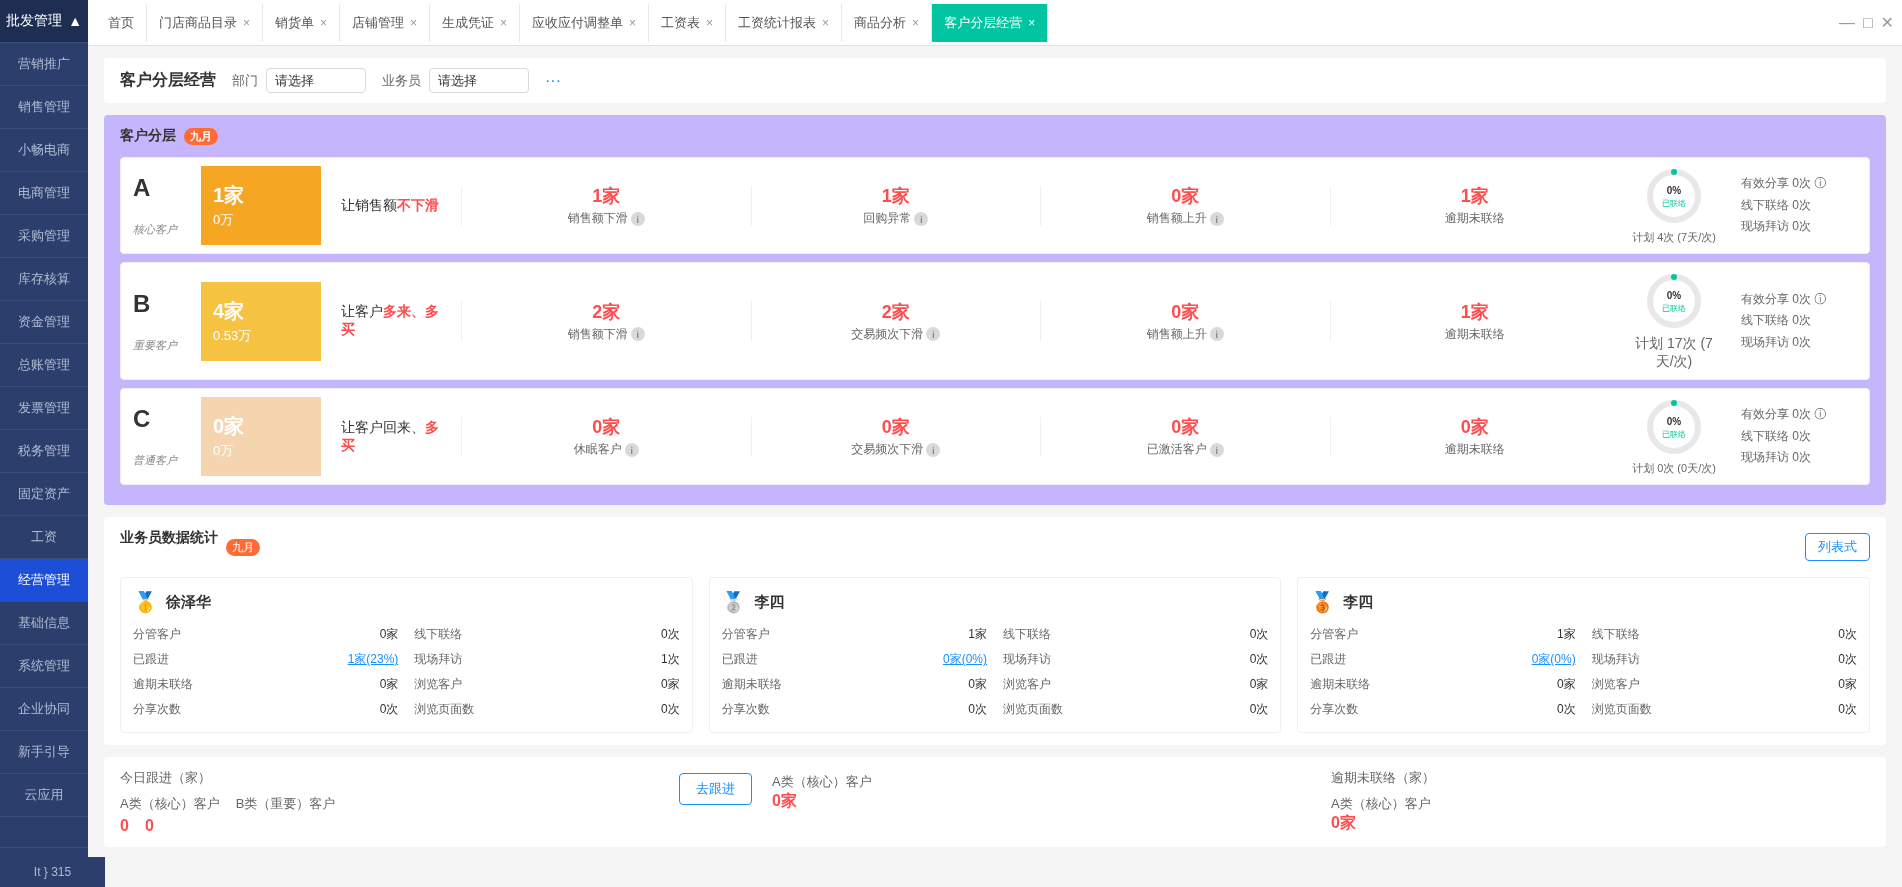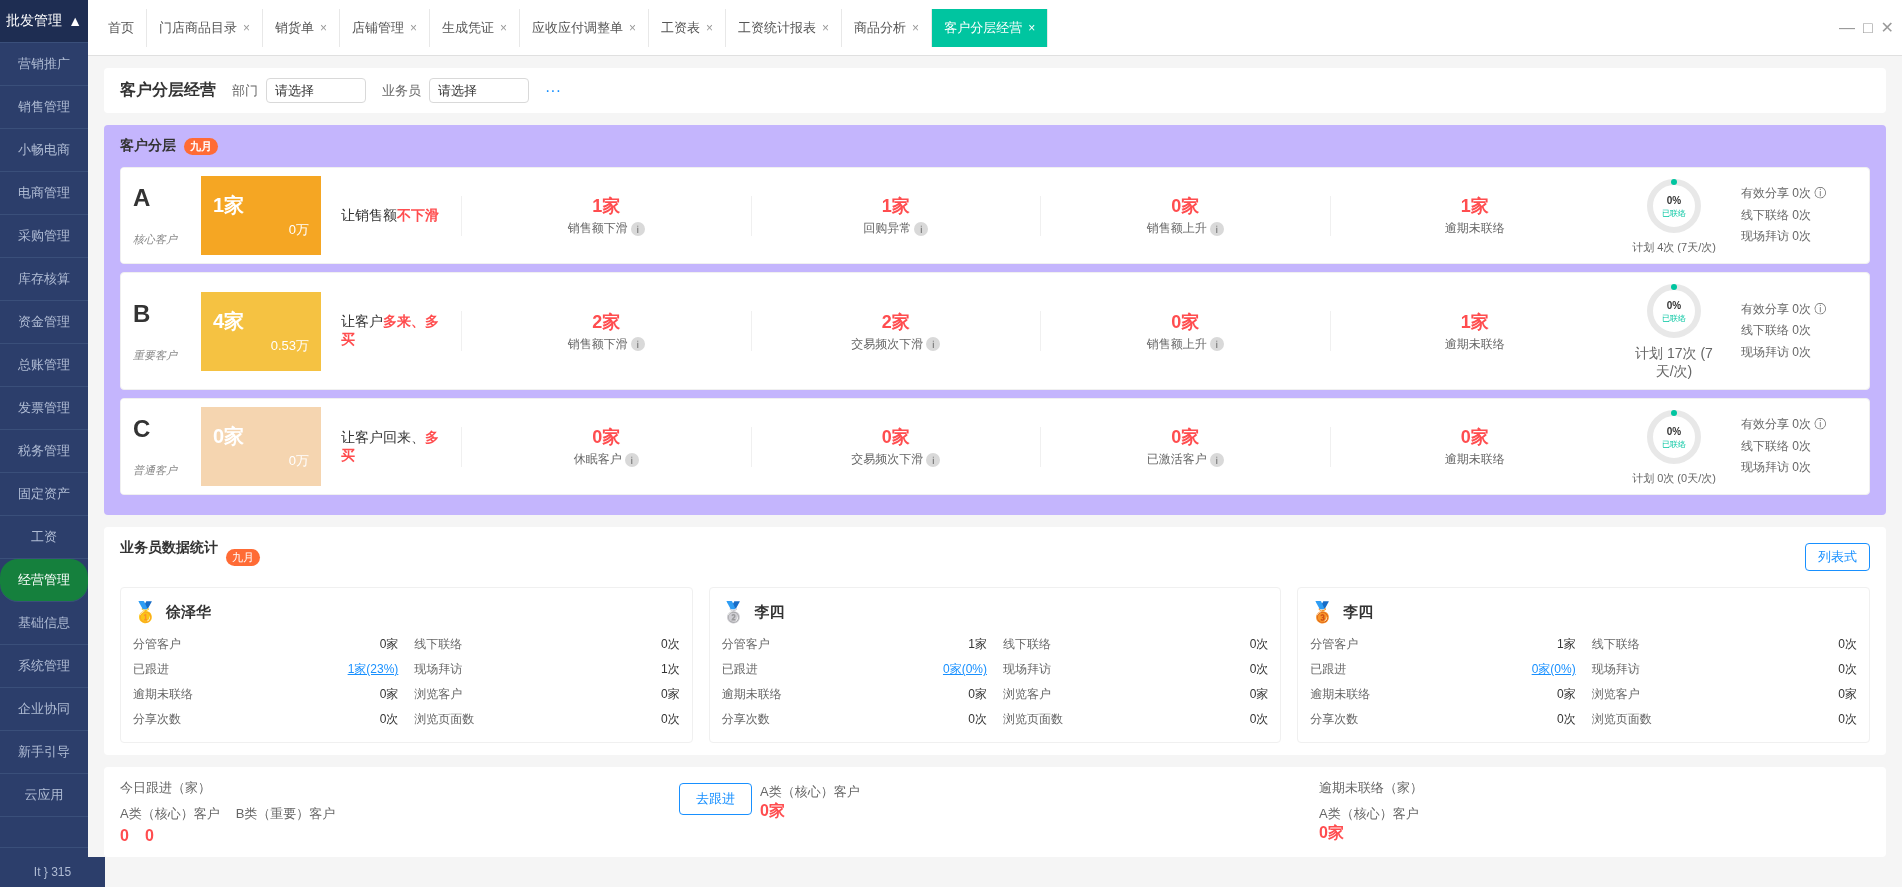--- a/index.html
+++ b/index.html
@@ -32,21 +32,21 @@
     .sidebar-item {
       width: 100%;
       color: #b0bcd4;
       padding: 12px 6px;
       text-align: center;
       cursor: pointer;
       font-size: 13px;
       border-bottom: 1px solid #3a4f7a;
       transition: background 0.2s;
     }
-    .sidebar-item.active { background: #15803d; color: #fff; border-radius: 18px; }
+    .sidebar-item.active { background: #1d4ed8; color: #fff; }
     .sidebar-bottom {
       margin-top: auto;
       width: 100%;
       color: #b0bcd4;
       padding: 12px 6px;
       text-align: center;
       cursor: pointer;
       border-top: 1px solid #3a4f7a;
     }
 
@@ -59,21 +59,21 @@
     }
 
     
     .tab-bar {
       background: #fff;
       display: flex;
       align-items: center;
       border-bottom: 1px solid #e0e0e0;
       flex-shrink: 0;
       padding: 0 8px;
-      height: 56px;
+      height: 46px;
     }
     .tab {
       display: flex;
       align-items: center;
       padding: 0 12px;
       height: 38px;
       font-size: 13px;
       color: #555;
       cursor: pointer;
       border-right: 1px solid #e8e8e8;
@@ -183,21 +183,21 @@
     .tier-count-box {
       width: 120px;
       padding: 16px 12px;
       flex-shrink: 0;
       position: relative;
     }
     .tier-A .tier-count-box { background: #f5a623; }
     .tier-B .tier-count-box { background: #f5c242; }
     .tier-C .tier-count-box { background: #f5d5b0; }
     .tier-count-num { font-size: 20px; font-weight: bold; color: #fff; }
-    .tier-count-wan { font-size: 13px; color: #fff; margin-top: 2px; text-align: right; }
+    .tier-count-wan { font-size: 13px; color: #fff; margin-top: 2px; }
 
     .tier-slogan {
       width: 140px;
       padding: 0 20px;
       font-size: 14px;
       color: #333;
       flex-shrink: 0;
     }
     .tier-slogan .highlight { color: #ff4d4f; font-weight: bold; }
 
@@ -295,21 +295,21 @@
     
     .followup-section {
       background: #fff;
       border-radius: 4px;
       padding: 12px 16px;
       margin-bottom: 12px;
     }
     .followup-grid {
       display: grid;
       grid-template-columns: 1fr auto 1fr 1fr;
-      gap: 8px;
+      gap: 20px;
       align-items: start;
     }
     .followup-col { }
     .followup-col-title { font-size: 13px; color: #666; margin-bottom: 8px; }
     .goto-btn {
       background: #fff;
       border: 1px solid #1890ff;
       color: #1890ff;
       padding: 6px 16px;
       border-radius: 4px;

